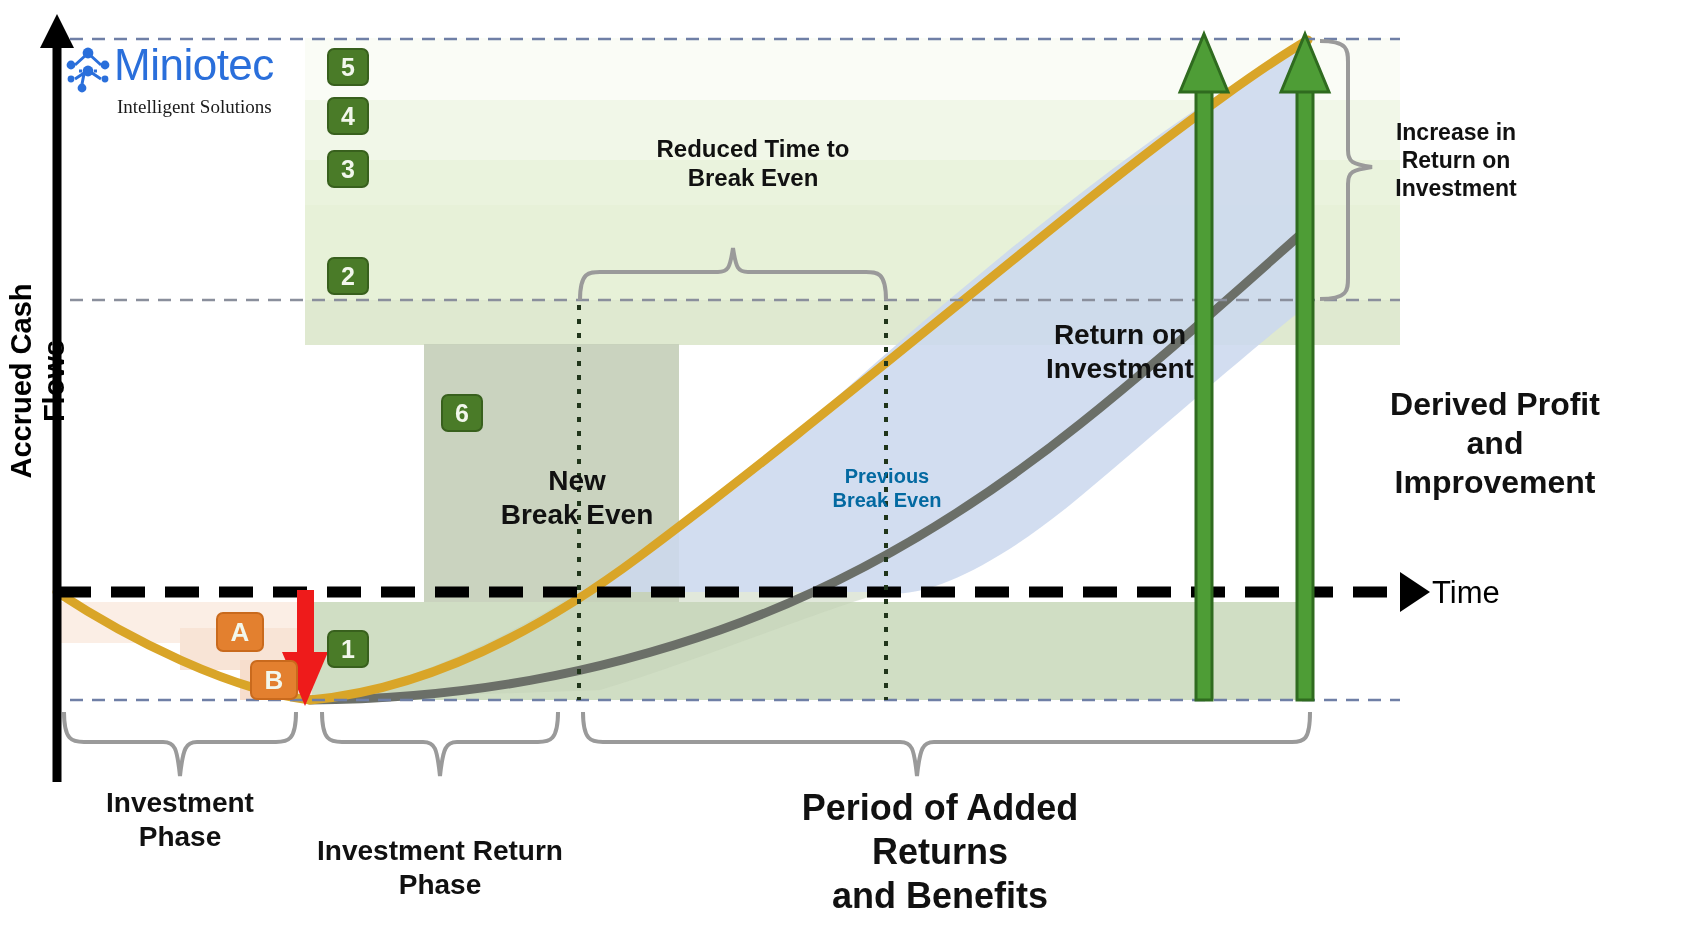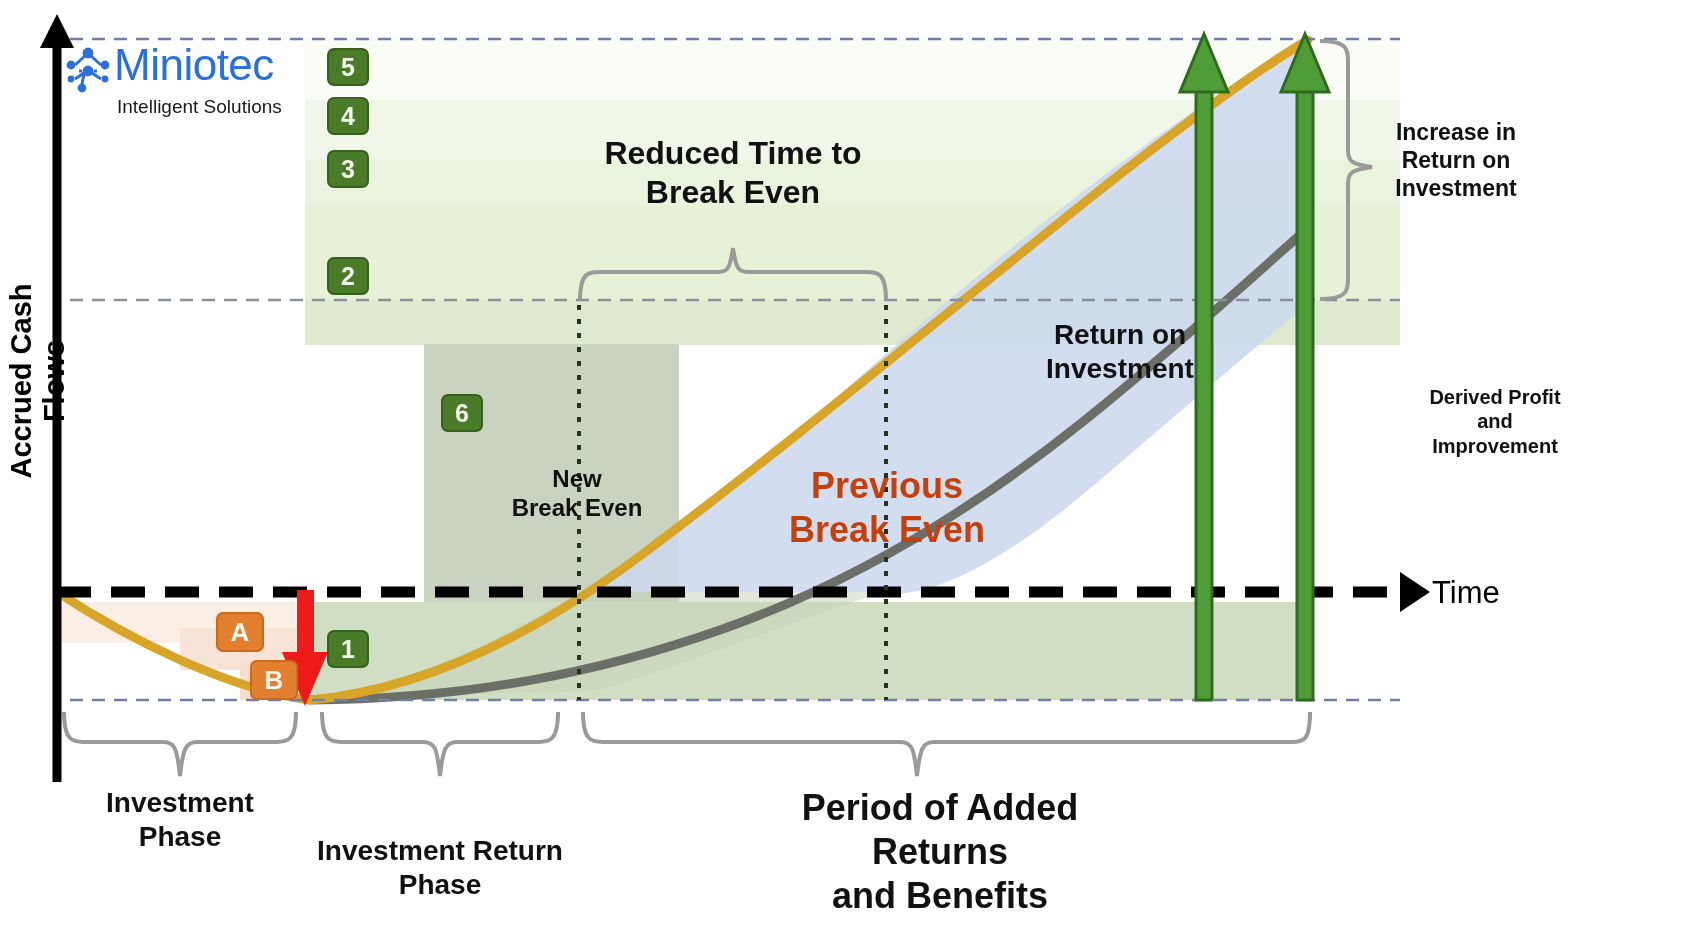--- a/index.html
+++ b/index.html
@@ -6,21 +6,21 @@
   body{width:1698px;height:947px;overflow:hidden;font-family:"Liberation Sans",sans-serif;}
   #stage{position:relative;width:1357px;height:947px;background:#fff;}
   svg.layer{position:absolute;left:0;top:0;width:1698px;height:947px;}
   .txt{position:absolute;font-family:"Liberation Sans",sans-serif;font-weight:bold;color:#111111;text-align:center;line-height:1.22;white-space:pre-line;}
   .badge{position:absolute;display:flex;align-items:center;justify-content:center;
          border-radius:7px;color:#f2f7ec;font-weight:bold;font-family:"Liberation Sans",sans-serif;}
   .badge.num{background:#4a7b28;border:2px solid #38601d;width:38px;height:34px;font-size:25px;}
   .badge.letter{background:#e3802f;border:2px solid #c96a1d;width:44px;height:36px;font-size:26px;}
   .logo-wrap{position:absolute;left:62px;top:44px;width:250px;height:80px;}
   .logo-word{position:absolute;left:52px;top:-4px;font-size:44px;color:#2a6fdb;font-weight:normal;font-family:"Liberation Sans",sans-serif;letter-spacing:-0.5px;}
-  .logo-sub{position:absolute;left:55px;top:52px;font-size:19px;color:#1a1a1a;font-family:Liberation Sans, sans-serif;}
+  .logo-sub{position:absolute;left:55px;top:52px;font-size:19px;color:#1a1a1a;font-family:Liberation Serif, serif;}
   .ylabel{position:absolute;left:-92px;top:348px;width:260px;transform:rotate(-90deg);
           font-size:29px;font-weight:bold;color:#000;text-align:center;}
   .timelabel{position:absolute;left:1432px;top:575px;font-size:31px;font-weight:normal;color:#000;}
 </style>
 </head>
 <body>
 
 <div id="stage">
 
   <svg class="layer" viewBox="0 0 1698 947">
@@ -144,37 +144,37 @@
   <div class="badge num" style="left:327px;top:48px;">5</div>
   <div class="badge num" style="left:327px;top:97px;">4</div>
   <div class="badge num" style="left:327px;top:150px;">3</div>
   <div class="badge num" style="left:327px;top:257px;">2</div>
   <div class="badge num" style="left:441px;top:394px;">6</div>
   <div class="badge num" style="left:327px;top:630px;">1</div>
 
   <div class="badge letter" style="left:216px;top:612px;">A</div>
   <div class="badge letter" style="left:250px;top:660px;">B</div>
 
-  <div class="txt" style="left:553px;top:134px;width:360px;font-size:32px;">Reduced Time to
+  <div class="txt" style="left:573px;top:134px;width:360px;font-size:24px;">Reduced Time to
 Break Even</div>
 
-  <div class="txt" style="left:452px;top:464px;width:250px;font-size:24px;">New
+  <div class="txt" style="left:452px;top:464px;width:250px;font-size:28px;">New
 Break Even</div>
 
-  <div class="txt" style="left:762px;top:464px;width:250px;font-size:36px;color:#c2410c;">Previous
+  <div class="txt" style="left:762px;top:464px;width:250px;font-size:20px;color:#0369a1;">Previous
 Break Even</div>
 
   <div class="txt" style="left:990px;top:318px;width:260px;font-size:28px;">Return on
 Investment</div>
 
   <div class="txt" style="left:1306px;top:118px;width:300px;font-size:23px;">Increase in
 Return on
 Investment</div>
 
-  <div class="txt" style="left:1330px;top:385px;width:330px;font-size:20px;">Derived Profit
+  <div class="txt" style="left:1330px;top:385px;width:330px;font-size:32px;">Derived Profit
 and
 Improvement</div>
 
   <div class="txt" style="left:55px;top:786px;width:250px;font-size:28px;">Investment
 Phase</div>
   <div class="txt" style="left:300px;top:786px;width:280px;font-size:28px;margin-top:48px;">Investment Return
 Phase</div>
   <div class="txt" style="left:750px;top:786px;width:380px;font-size:36px;">Period of Added Returns
 and Benefits</div>
 

